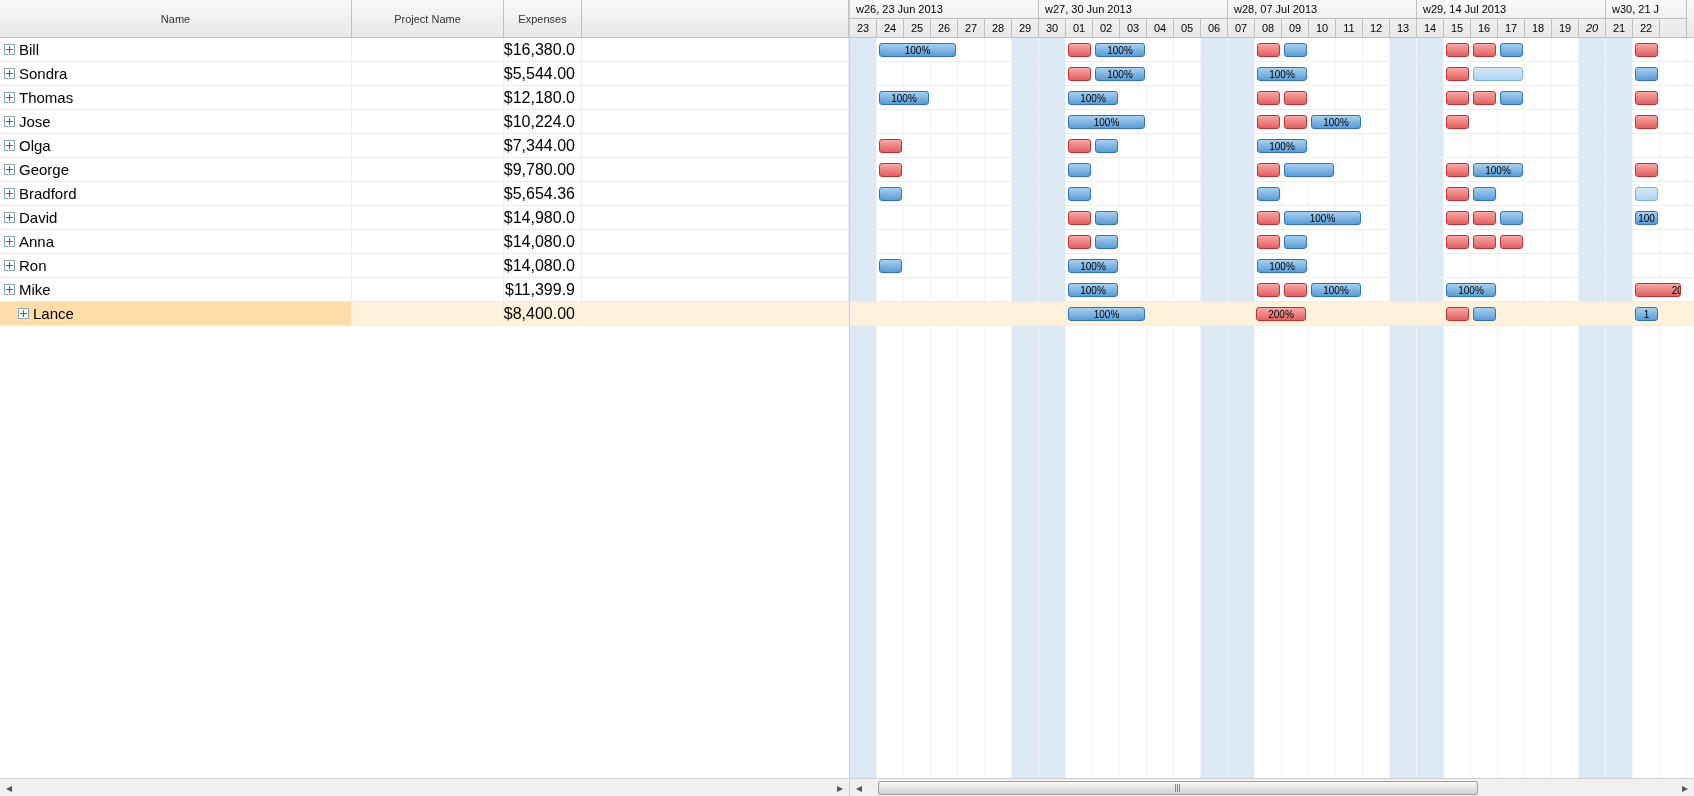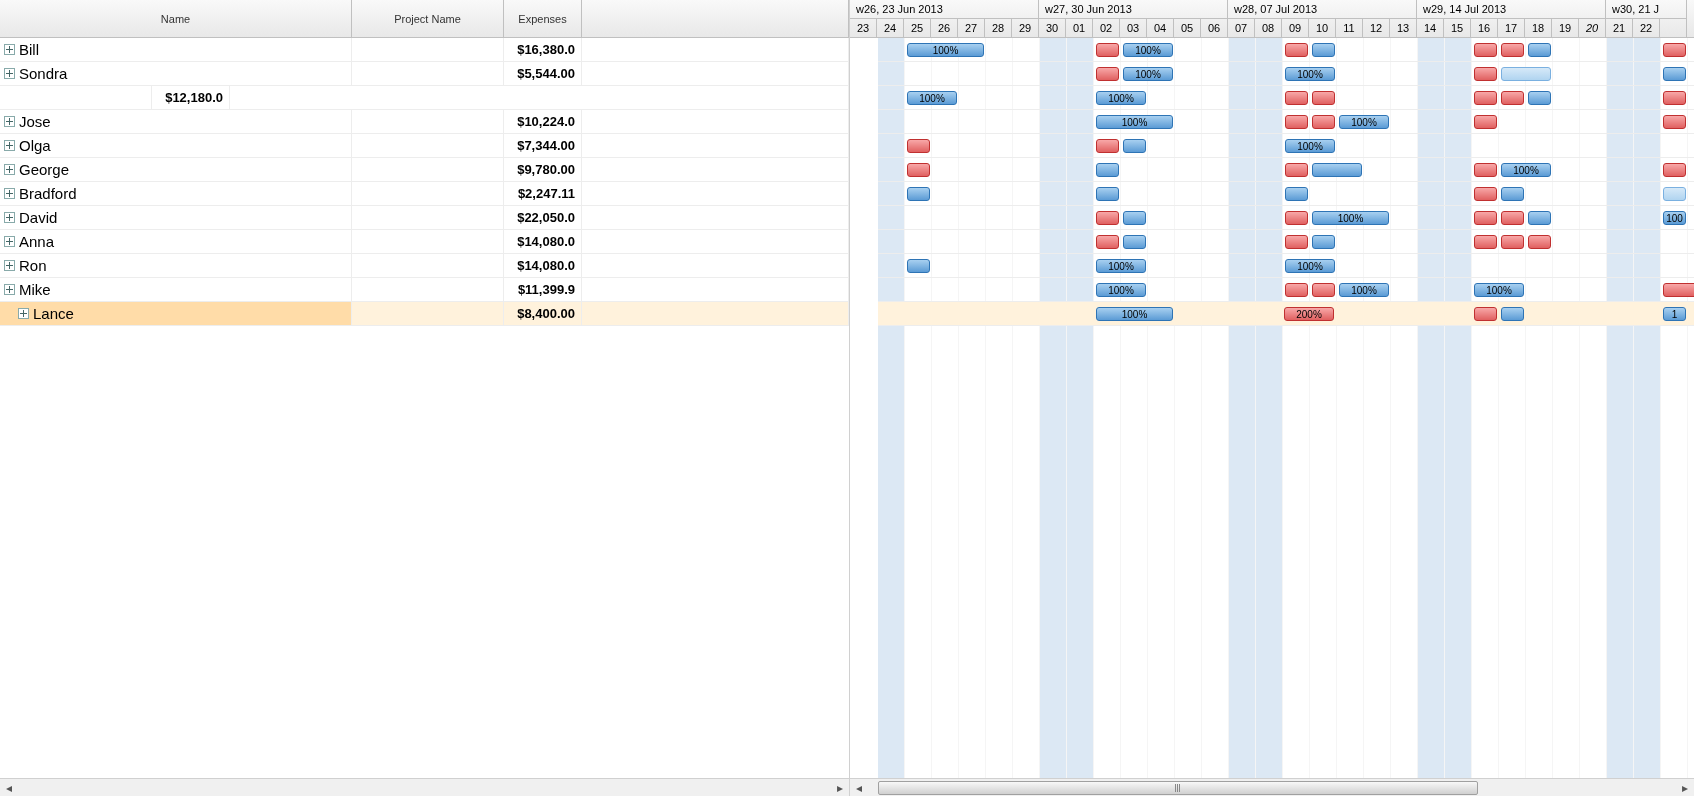--- a/index.html
+++ b/index.html
@@ -18,35 +18,35 @@
 
 
 .grid-body { flex: 1; overflow: auto; }
 .grid-row { display: flex; height: 24px; border-bottom: 1px solid #ededed; align-items: center; }
 .grid-row.selected { background: #ffdca8; }
 .grid-row.selected .cell { background: #ffdca8; padding-left: 18px; }
 .grid-row.selected .cell.lighter { background: #fff2dc; }
 .cell { height: 100%; display: flex; align-items: center; border-right: 1px solid #ededed; }
 .cell-name { width: 352px; padding-left: 4px; gap: 4px; font-size: 15px; }
 .cell-project { width: 152px; }
-.cell-expenses { width: 78px; justify-content: flex-end; padding-right: 6px; font-size: 13px; font-weight: bold; }
+.cell-expenses { width: 78px; justify-content: flex-end; padding-right: 6px; font-size: 16px; font-weight: normal; }
 .cell-rest { flex: 1; }
 .tree-expand { width: 11px; height: 11px; border: 1px solid #8aa; background: #fff; display: flex; align-items: center; justify-content: center; position: relative; cursor: pointer; }
 .tree-expand::before { content: ""; position: absolute; width: 7px; height: 1px; background: #466; top: 4px; left: 1px; }
 .tree-expand::after { content: ""; position: absolute; width: 1px; height: 7px; background: #466; top: 1px; left: 4px; }
 
 
 .timeline-header { height: 38px; background: linear-gradient(#f9f9f9, #e8e8e8); border-bottom: 1px solid #c0c0c0; display: flex; flex-direction: column; }
 .week-row { display: flex; height: 19px; }
 .week-cell { border-right: 1px solid #c0c0c0; border-bottom: 1px solid #c0c0c0; display: flex; align-items: center; padding-left: 6px; font-size: 11px; overflow: hidden; white-space: nowrap; }
 .day-row { display: flex; height: 19px; }
 .day-cell { border-right: 1px solid #c0c0c0; display: flex; align-items: center; justify-content: center; font-size: 11px; flex-shrink: 0; }
 
 
-.timeline-body { flex: 1; position: relative; overflow: hidden; margin-left: 28px; }
+.timeline-body { flex: 1; position: relative; overflow: hidden; }
 .timeline-grid { position: absolute; inset: 0; display: flex; }
 .day-col { border-right: 1px solid #f5f5f5; flex-shrink: 0; }
 .day-col.weekend { background: #dce8f4; }
 .timeline-rows { position: relative; }
 .t-row { height: 24px; border-bottom: 1px solid #ededed; position: relative; }
 .t-row.selected { background: #fff2dc; }
 .t-row.selected .bar.blue { opacity: 1; }
 .bar { position: absolute; height: 14px; top: 5px; border-radius: 3px; font-size: 11px; display: flex; align-items: center; justify-content: center; color: #000; overflow: hidden; }
 .bar.blue { background: linear-gradient(#a8d0f0, #5b9bd5); border: 1px solid #2e74b5; }
 .bar.lightblue { background: linear-gradient(#d6e9f8, #b0d4f0); border: 1px solid #7ab0e0; }
@@ -84,20 +84,24 @@
         <div class="grid-row">
           <div class="cell cell-name">
             <span class="tree-expand"></span>
             <span>Sondra</span>
           </div>
           <div class="cell cell-project "></div>
           <div class="cell cell-expenses ">$5,544.00</div>
           <div class="cell cell-rest "></div>
         </div>
         <div class="grid-row">
+          <div class="cell cell-name">
+            <span class="tree-expand"></span>
+            <span>Thomas</span>
+          </div>
           <div class="cell cell-project "></div>
           <div class="cell cell-expenses ">$12,180.0</div>
           <div class="cell cell-rest "></div>
         </div>
         <div class="grid-row">
           <div class="cell cell-name">
             <span class="tree-expand"></span>
             <span>Jose</span>
           </div>
           <div class="cell cell-project "></div>
@@ -121,30 +125,30 @@
           <div class="cell cell-project "></div>
           <div class="cell cell-expenses ">$9,780.00</div>
           <div class="cell cell-rest "></div>
         </div>
         <div class="grid-row">
           <div class="cell cell-name">
             <span class="tree-expand"></span>
             <span>Bradford</span>
           </div>
           <div class="cell cell-project "></div>
-          <div class="cell cell-expenses ">$2,247.11</div>
+          <div class="cell cell-expenses ">$5,654.36</div>
           <div class="cell cell-rest "></div>
         </div>
         <div class="grid-row">
           <div class="cell cell-name">
             <span class="tree-expand"></span>
             <span>David</span>
           </div>
           <div class="cell cell-project "></div>
-          <div class="cell cell-expenses ">$22,050.0</div>
+          <div class="cell cell-expenses ">$14,980.0</div>
           <div class="cell cell-rest "></div>
         </div>
         <div class="grid-row">
           <div class="cell cell-name">
             <span class="tree-expand"></span>
             <span>Anna</span>
           </div>
           <div class="cell cell-project "></div>
           <div class="cell cell-expenses ">$14,080.0</div>
           <div class="cell cell-rest "></div>

